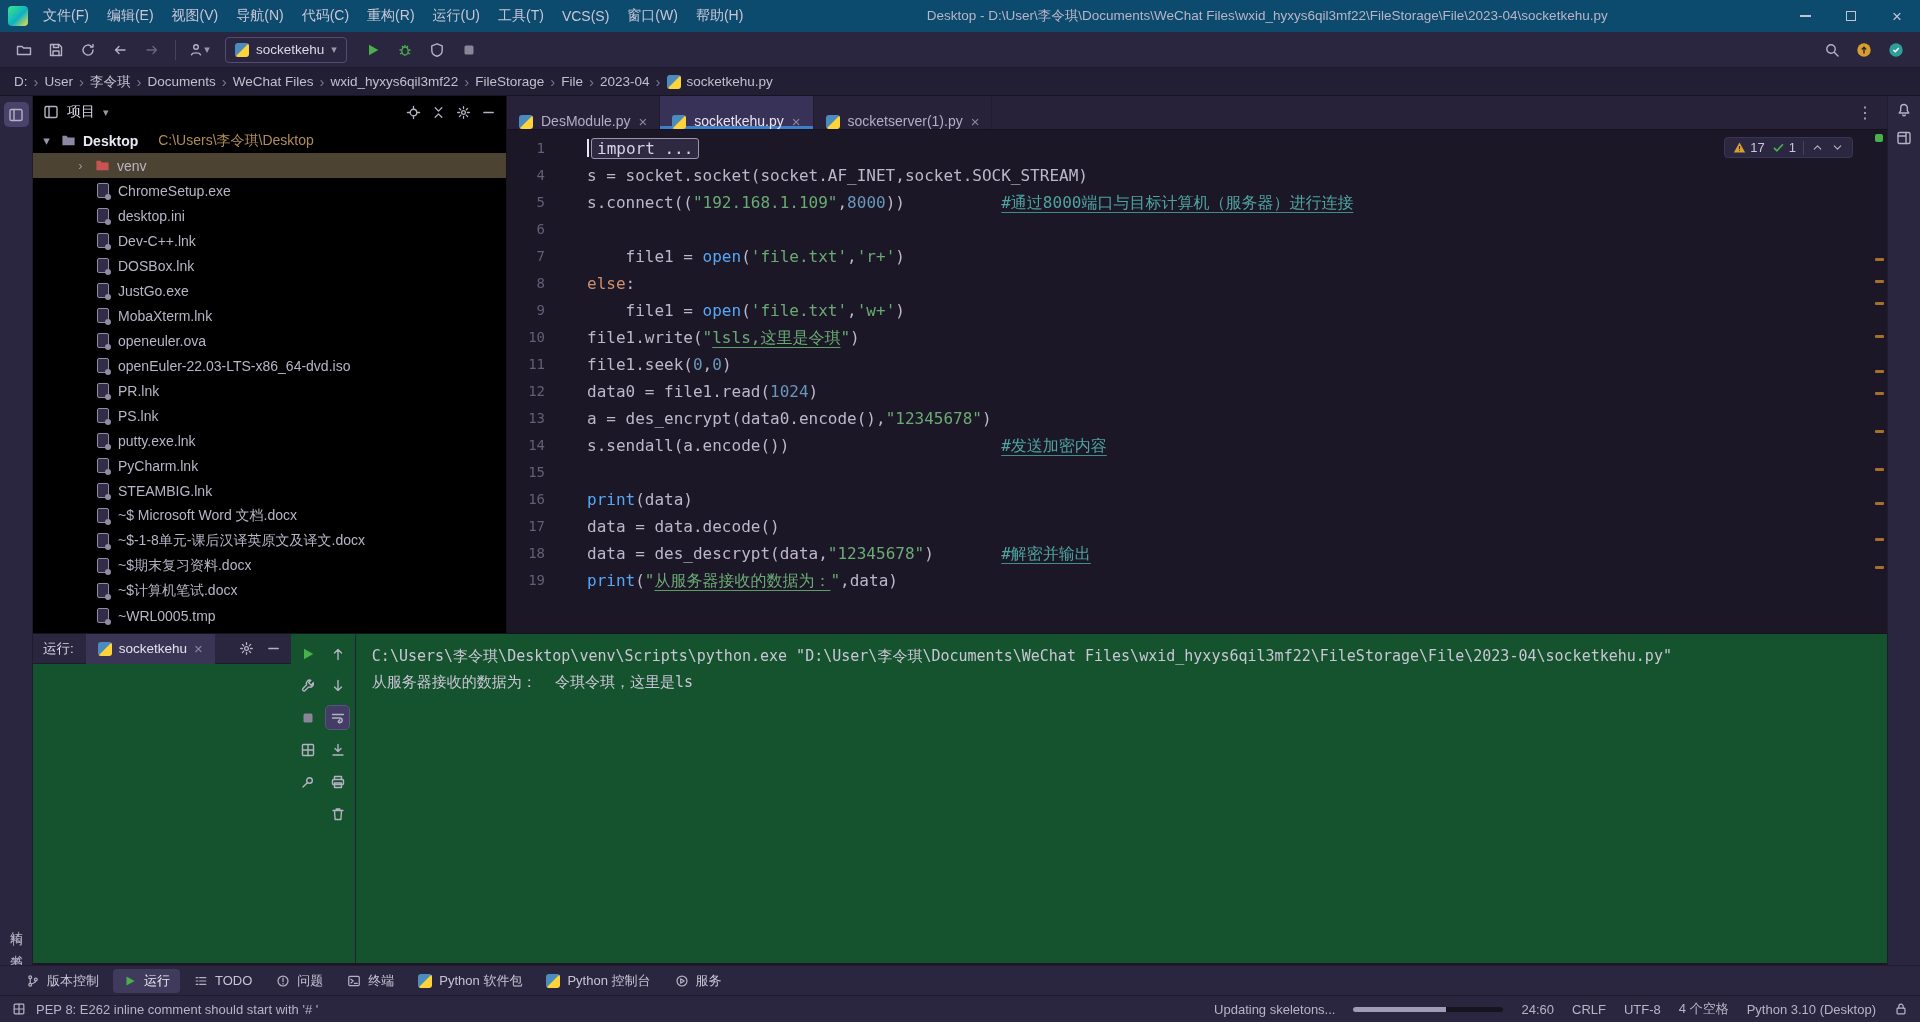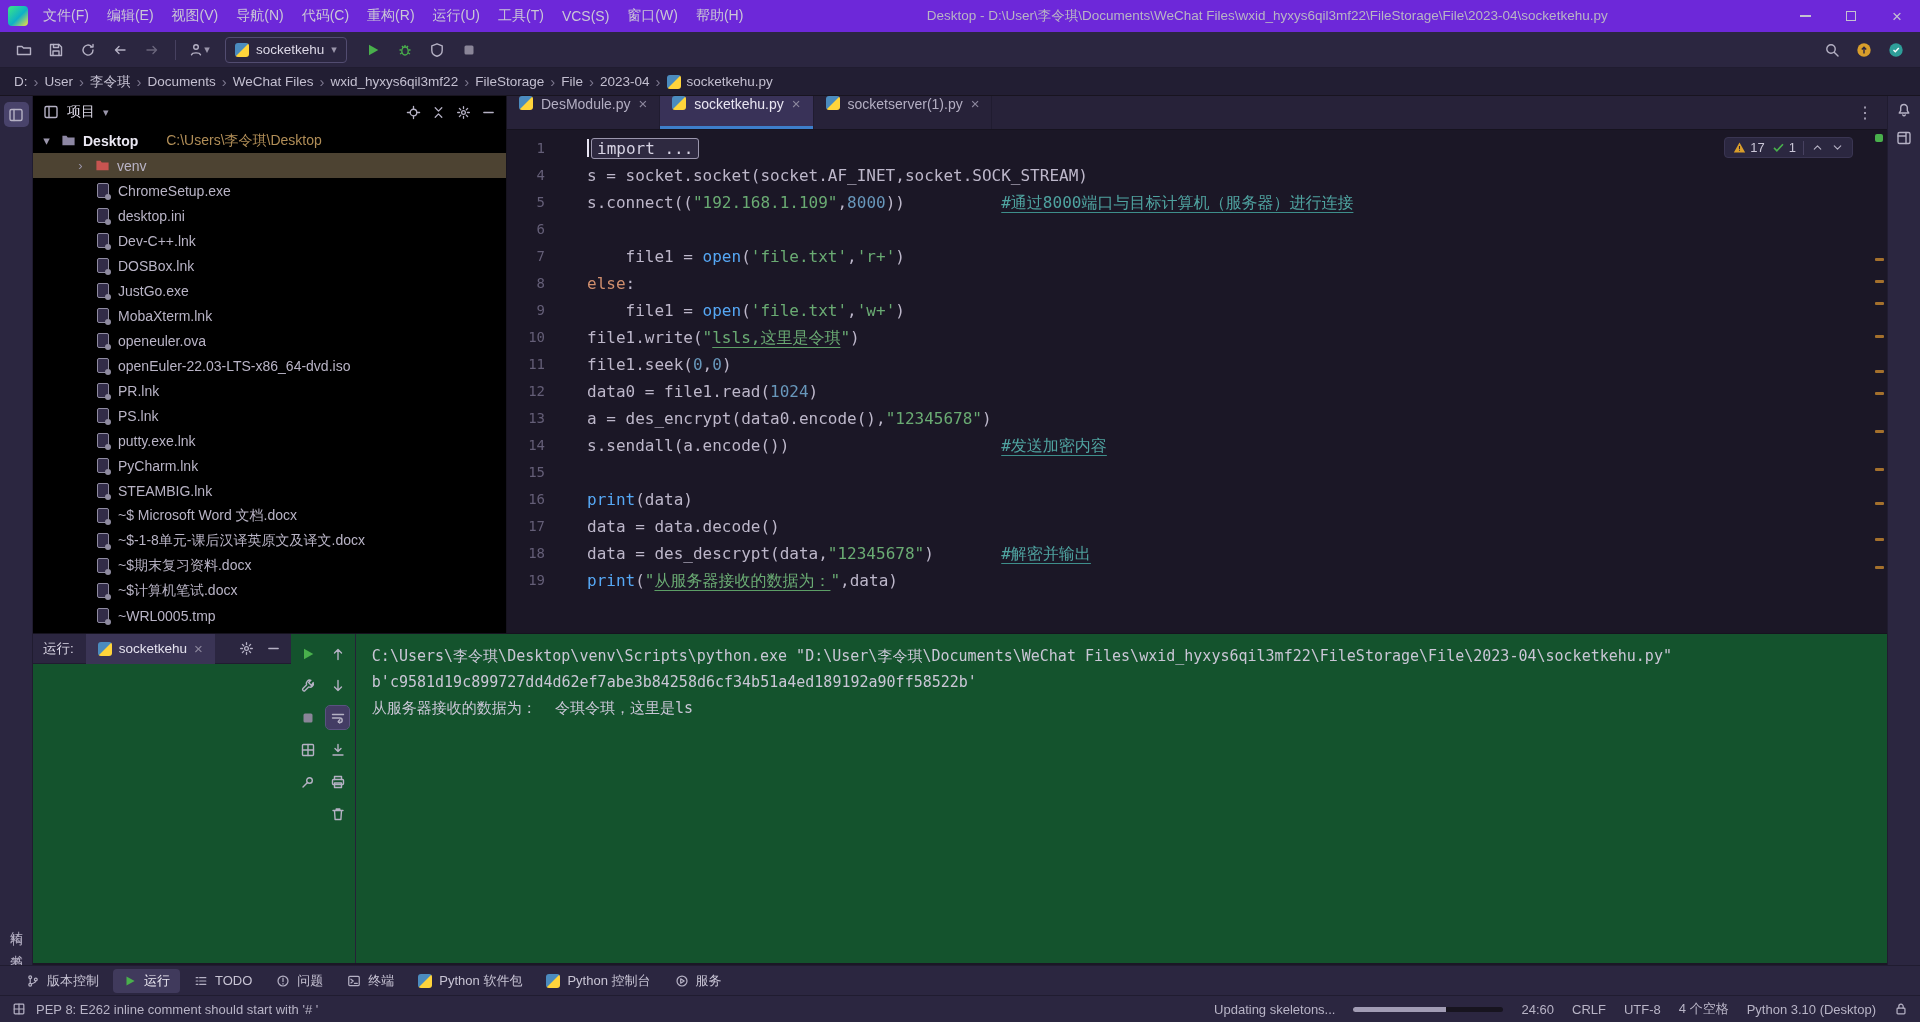--- a/index.html
+++ b/index.html
@@ -3,21 +3,21 @@
 <meta charset="utf-8">
 <style>
   *{margin:0;padding:0;box-sizing:border-box}
   html,body{width:1920px;height:1022px;overflow:hidden;background:#17141f}
   body{font-family:"Liberation Sans",sans-serif;font-size:14px;color:#c5c1d1}
   .app{width:1920px;height:1022px;display:flex;flex-direction:column;background:#1b1726}
   .svg-ico{display:inline-flex;align-items:center;justify-content:center}
   .svg-ico svg{display:block}
 
   
-  .titlebar{height:32px;background:#6d28d9;display:flex;align-items:center;padding-left:6px;flex:0 0 auto}
+  .titlebar{height:32px;background:#0c4a6e;display:flex;align-items:center;padding-left:6px;flex:0 0 auto}
   .logo{width:20px;height:20px;border-radius:4px;margin:0 6px 0 2px;
     background:linear-gradient(135deg,#3cea81 0%,#0fb0c7 55%,#f7e13c 100%);flex:0 0 auto}
   .menus{display:flex;height:100%}
   .menu-item{padding:0 9px;display:flex;align-items:center;font-size:14px;color:#cac6d6;cursor:default}
   .title-text{flex:1;text-align:center;color:#b9b5c5;font-size:13.5px;white-space:nowrap;overflow:hidden;text-overflow:ellipsis;padding:0 12px}
   .win-controls{display:flex;height:100%}
   .win-btn{width:46px;height:100%;display:flex;align-items:center;justify-content:center;color:#c5c1d1}
   .glyph-min{width:11px;height:1.5px;background:currentColor;display:block}
   .glyph-max{width:10px;height:10px;border:1.5px solid currentColor;display:block}
   .glyph-close{font-size:17px;line-height:1}
@@ -53,37 +53,37 @@
   .project-panel{width:474px;flex:0 0 auto;background:#000000;border-right:1px solid #16131f;display:flex;flex-direction:column}
   .panel-header{height:32px;display:flex;align-items:center;gap:8px;padding:0 10px;flex:0 0 auto}
   .panel-title{font-size:14px;color:#d9d5e3}
   .ph-icons{margin-left:auto;display:flex;gap:10px;align-items:center}
   .ph-icons .svg-ico svg{width:15px;height:15px}
   .tree{flex:1;overflow:hidden;font-size:14px}
   .tree-row{height:25px;display:flex;align-items:center;gap:7px;padding:0 6px;color:#b9b4c6;white-space:nowrap}
   .tree-row.child{padding-left:40px}
   .tree-row.selected{background:#4d4332}
   .tree-arrow{width:15px;flex:0 0 15px;text-align:center;color:#9b96ab;font-size:13px}
-  .root-name{font-weight:bold;color:#eae7f2;margin-right:21px}
+  .root-name{font-weight:bold;color:#eae7f2;margin-right:13px}
   .root-path{color:#b08d57}
   .ticon{flex:0 0 auto;display:inline-flex}
   .ticon.red svg path{fill:#c75450}
   .ticon.page{width:12px;height:15px;border:1px solid #8f8ba0;border-radius:2px;position:relative;background:#322c48;margin:0 2px}
   .ticon.page::after{content:"";position:absolute;width:6px;height:6px;border-radius:50%;right:-3px;bottom:-3px;background:#8f8ba0}
   .t-exe::after{background:#45a3a3}
   .t-lnk::after{background:#7d7890}
   .t-docx{border-color:#5a87d7}.t-docx::after{background:#5a87d7}
   .t-ini::after{background:#9a95aa}
   .t-ova::after,.t-iso::after{background:#c08c4f}
   .t-tmp::after{background:#9a95aa}
 
   
   .editor-zone{flex:1;display:flex;flex-direction:column;min-width:0}
   .tabbar{height:34px;background:#272239;display:flex;align-items:stretch;border-bottom:1px solid #16131f;flex:0 0 auto}
-  .tab{display:flex;align-items:flex-start;gap:8px;padding:0 12px;font-size:14px;color:#b3aec2;border-right:1px solid #201c30}
+  .tab{display:flex;align-items:flex-end;gap:8px;padding:0 12px;font-size:14px;color:#b3aec2;border-right:1px solid #201c30}
   .tab.active{background:#393258;color:#e8e5f1;box-shadow:inset 0 -3px 0 #3d7eca}
   .tab-close{color:#8d889e;font-size:15px;line-height:1}
   .tab-more{margin-left:auto;display:flex;align-items:center;padding:0 14px;color:#b3aec2;font-size:16px}
   .editor{flex:1;position:relative;background:#1b1726;overflow:hidden;padding-top:5px}
   .code-line{height:27px;line-height:27px;display:flex}
   .gutter{flex:0 0 54px;text-align:right;padding-right:16px;font-family:"DejaVu Sans Mono",monospace;font-size:14px;color:#645e77}
   .code-text{white-space:pre;font-family:"DejaVu Sans Mono",monospace;font-size:16px;color:#bdb7ca;padding-left:26px}
   .kw{color:#cf8e6d}
   .fn{color:#56a8f5}
   .str{color:#6aab73}
@@ -703,21 +703,20 @@
                 </span>
                 <span class="ct-icon">
                   <svg viewBox="0 0 16 16" width="16" height="16" fill="none" stroke="#b5b1c4" stroke-width="1.4" stroke-linecap="round" stroke-linejoin="round">
                     <path d="M3 4.5h10M6.2 4.5V3h3.6v1.5M4.5 4.5l.6 9h5.8l.6-9"></path>
                   </svg>
                 </span>
               </div>
           </div>
           <div class="console" id="console-mount">
               <div class="console-line">C:\Users\李令琪\Desktop\venv\Scripts\python.exe "D:\User\李令琪\Documents\WeChat Files\wxid_hyxys6qil3mf22\FileStorage\File\2023-04\socketkehu.py"</div>
-              <div class="console-line">b'c9581d19c899727dd4d62ef7abe3b84258d6cf34b51a4ed189192a90ff58522b'</div>
               <div class="console-line">从服务器接收的数据为：  令琪令琪，这里是ls</div>
               <div class="console-line">&nbsp;</div>
             </div>
         </div>
       </div>
     </div>
 
     <div class="tool-strip right">
       <span class="svg-ico">
           <svg viewBox="0 0 16 16" width="16" height="16" fill="none" stroke="#b5b1c4" stroke-width="1.4" stroke-linecap="round" stroke-linejoin="round">

